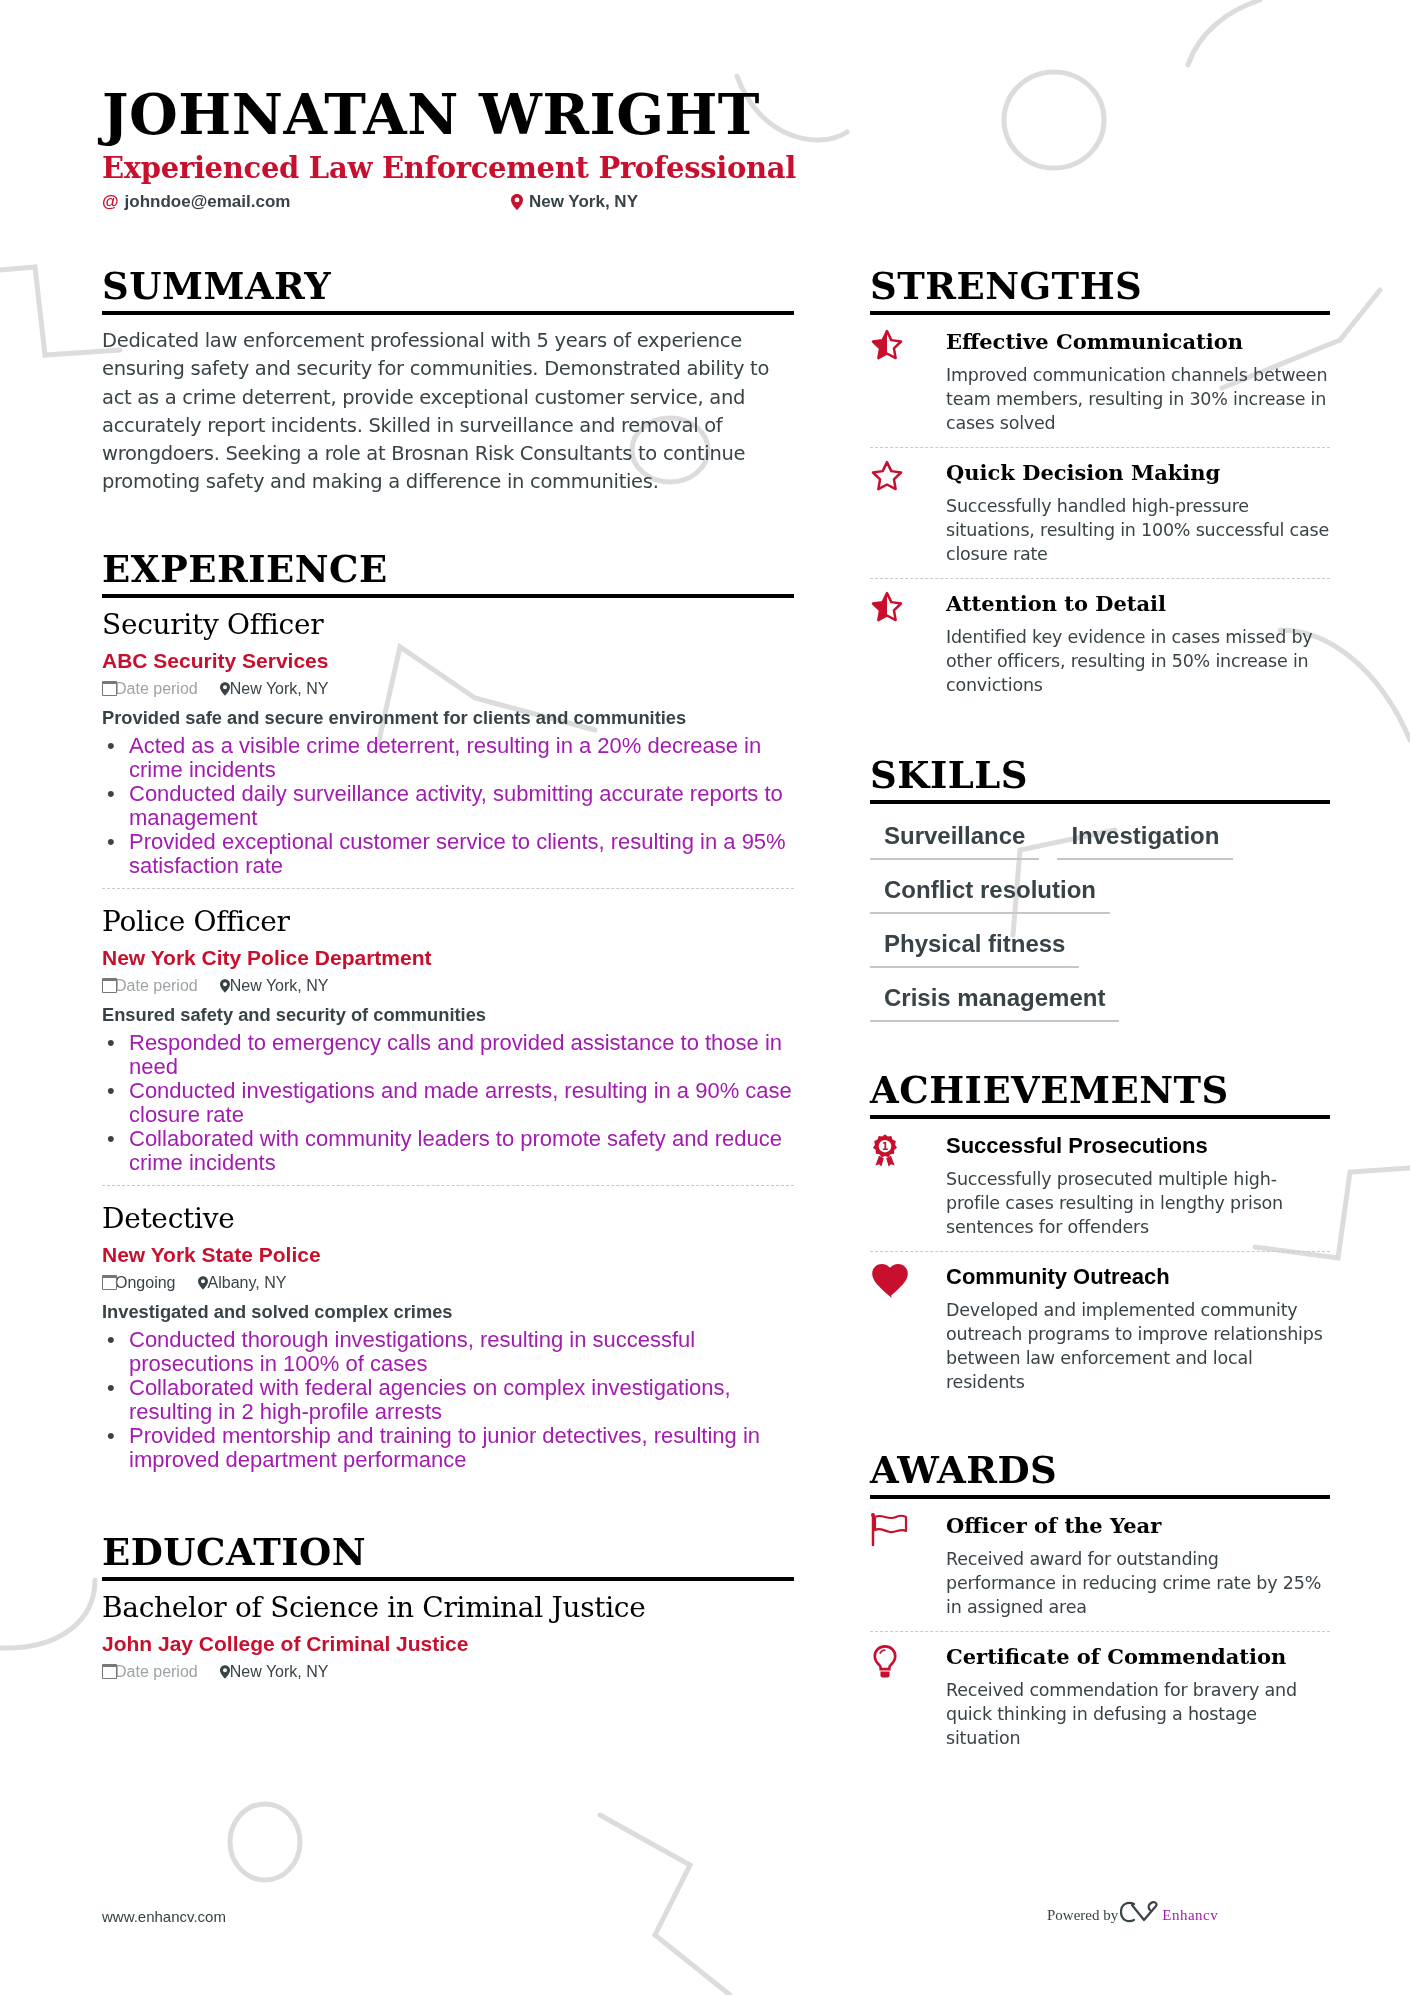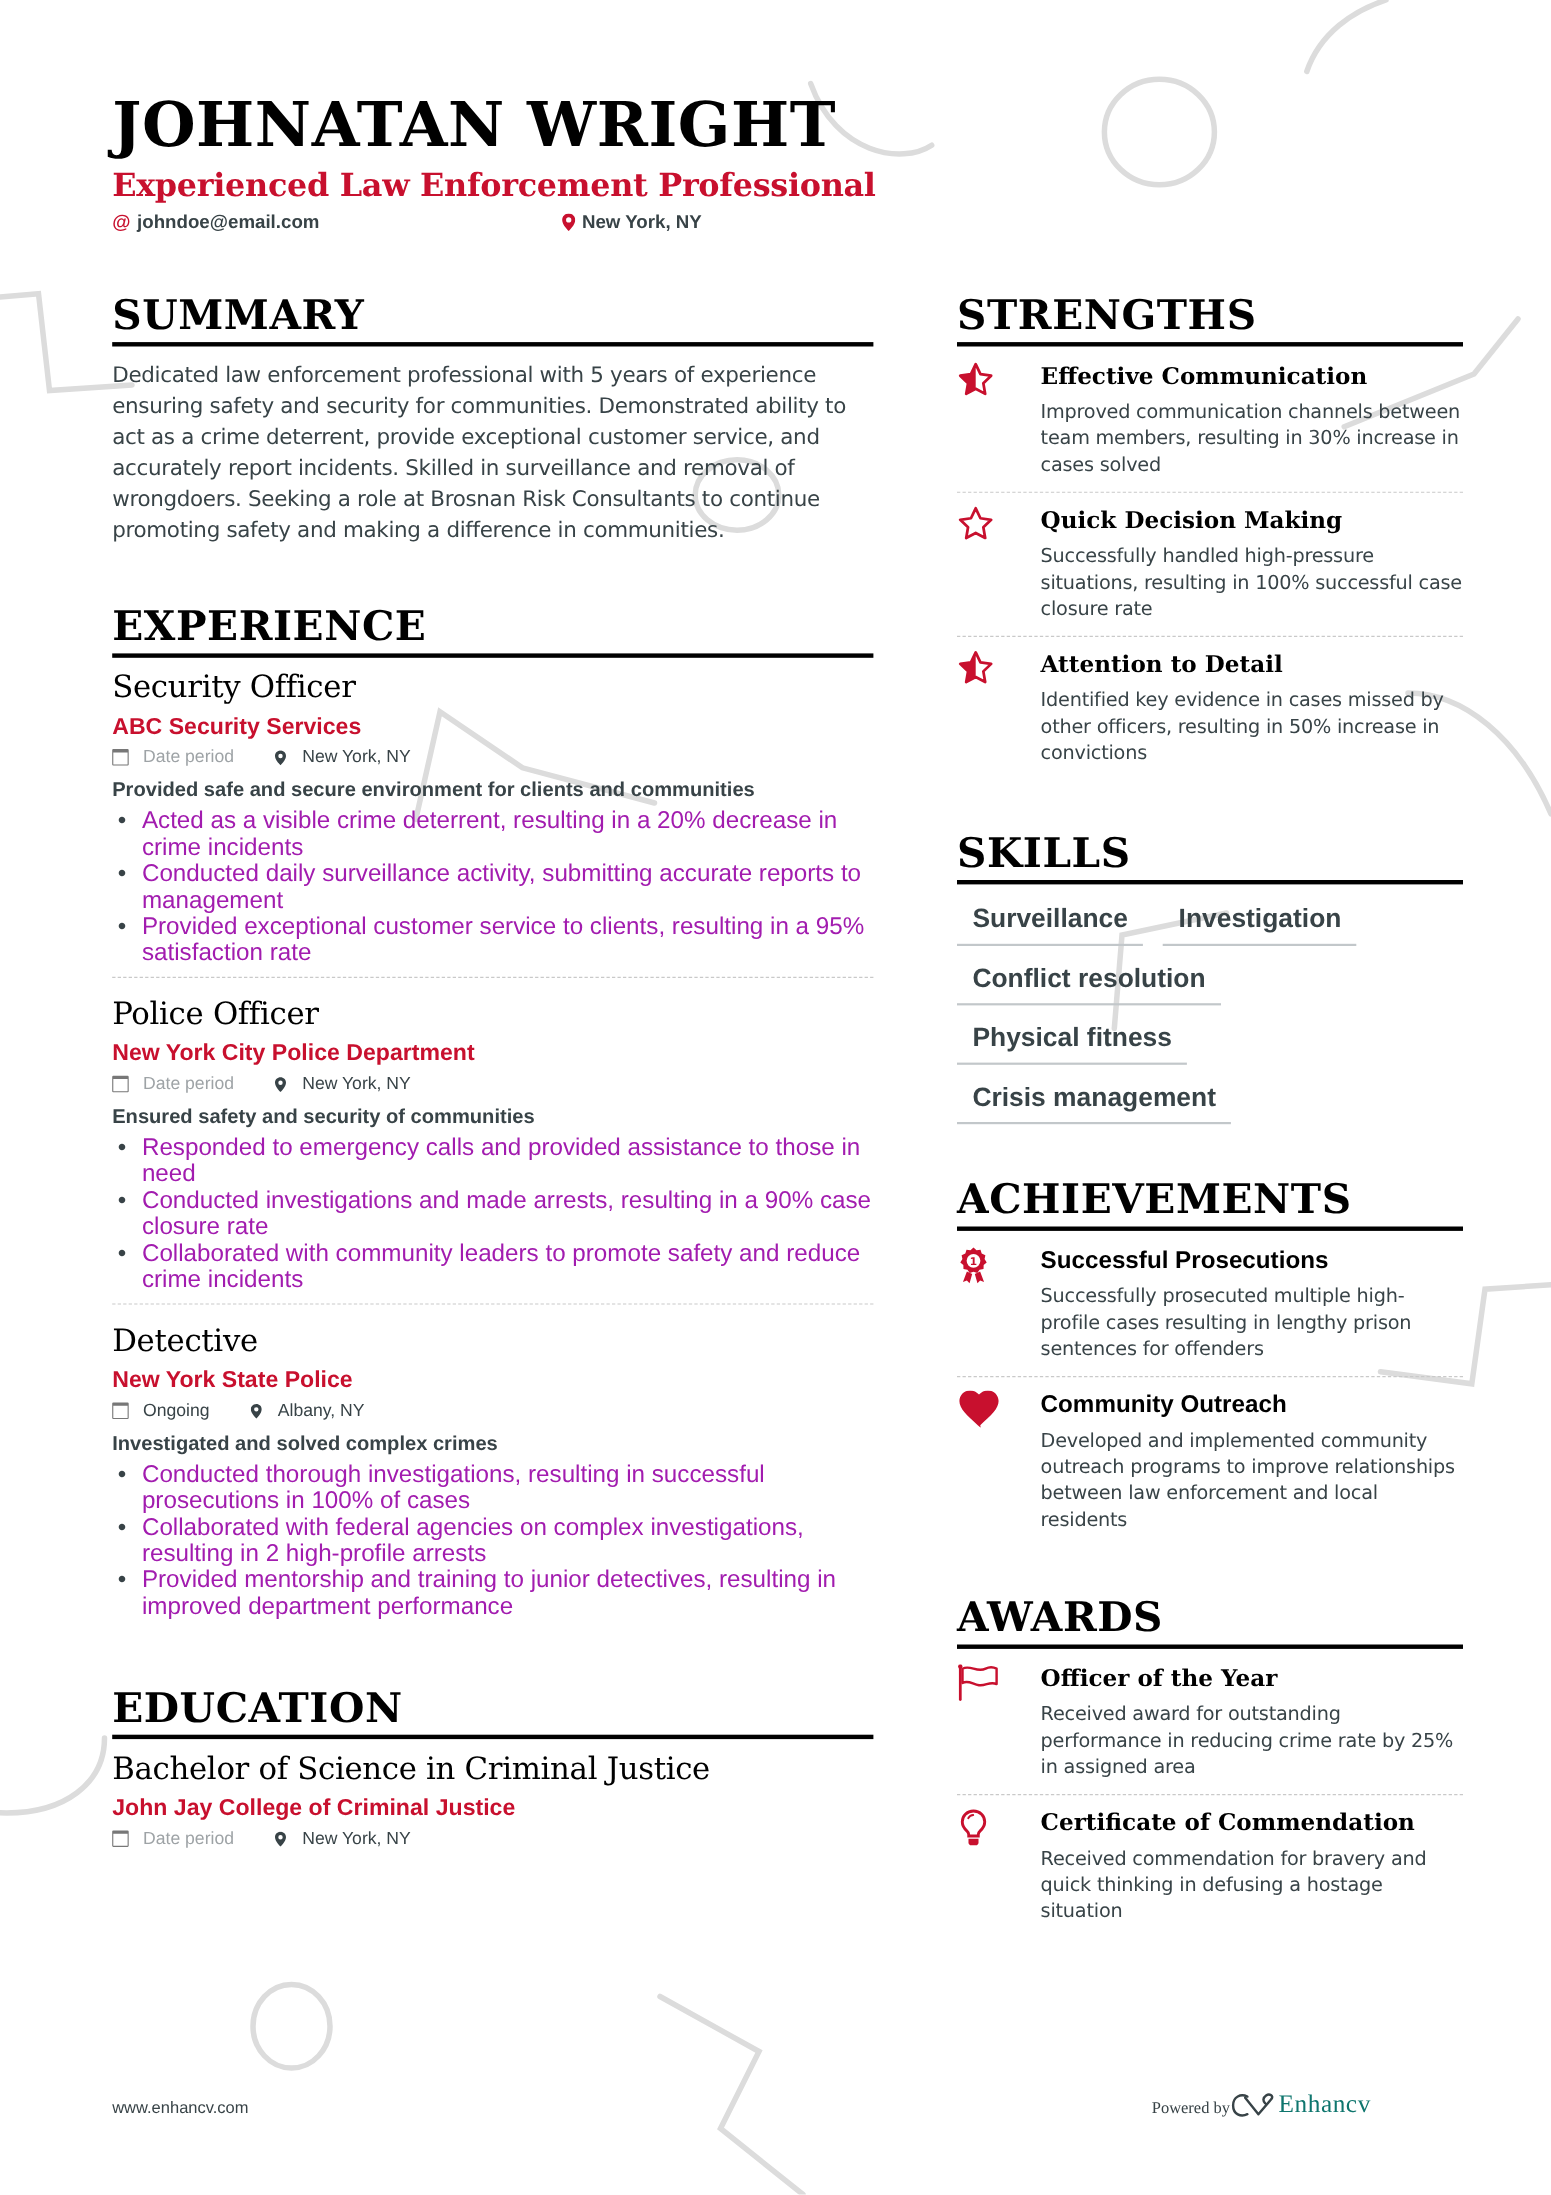--- a/index.html
+++ b/index.html
@@ -19,21 +19,21 @@
   .right { position: absolute; left: 859px; top: 262px; width: 460px; }
 
   .sec-title { font-family: "DejaVu Serif", serif; font-weight: bold; font-size: 37px; color: #000; line-height: 48px; letter-spacing: 0.5px; border-bottom: 4px solid #000; padding-bottom: 1px; margin-bottom: 12px; }
 
   .summary-text { font-family: "DejaVu Sans", sans-serif; font-size: 19.5px; line-height: 28.3px; color: #384347; letter-spacing: -0.3px; }
 
   .exp-item { padding-bottom: 10px; }
   .exp-item.divided { border-bottom: 1px dashed #c9c9c9; margin-bottom: 14px; }
   .role { font-family: "DejaVu Serif", serif; font-size: 28px; color: #000; line-height: 38px; letter-spacing: -0.3px; }
   .company { font-family: "Liberation Sans", sans-serif; font-weight: bold; font-size: 21px; color: #c8102e; line-height: 30px; margin-top: 2px; }
-  .meta { display: flex; align-items: center; gap: 15px; font-family: "Liberation Sans", sans-serif; font-size: 16px; line-height: 26px; color: #384347; }
+  .meta { display: flex; align-items: center; gap: 0; font-family: "Liberation Sans", sans-serif; font-size: 16px; line-height: 26px; color: #384347; }
   .meta .date { color: #9ea3a6; }
   .meta .date.on { color: #384347; }
   .meta .cal { display: inline-block; width: 15px; height: 15px; border: 1.5px solid #777; border-top-width: 3px; border-radius: 1px; position: relative; margin-right: -2px; }
   .meta .pin { color: #384347; font-size: 14px; margin-left: 22px; }
   .desc { font-family: "Liberation Sans", sans-serif; font-size: 18.3px; line-height: 24px; color: #384347; margin-top: 4px; font-weight: bold; }
   .bullets { list-style: none; margin-top: 4px; }
   .bullets li { position: relative; padding-left: 27px; font-family: "Liberation Sans", sans-serif; font-size: 22px; line-height: 24px; color: #a21caf; }
   .bullets li::before { content: "•"; position: absolute; left: 5px; top: 0; color: #384347; }
 
   
@@ -44,21 +44,21 @@
   .r-title { font-family: "DejaVu Serif", serif; font-weight: bold; font-size: 21px; color: #000; line-height: 30px; }
   .r-title.sans { font-family: "Liberation Sans", sans-serif; font-size: 22px; }
   .r-text { font-family: "DejaVu Sans", sans-serif; font-size: 17.5px; line-height: 24px; color: #384347; margin-top: 6px; letter-spacing: -0.2px; }
 
   .skills { display: flex; flex-wrap: wrap; gap: 16px 18px; margin-top: 18px; margin-bottom: 10px; }
   .skill { font-family: "Liberation Sans", sans-serif; font-weight: bold; font-size: 24px; color: #384347; padding: 0 14px 8px 14px; border-bottom: 2px solid #c2c7ca; line-height: 28px; }
 
   .footer-left { position: absolute; left: 91px; top: 1908px; font-family: "Liberation Sans", sans-serif; font-size: 15px; color: #384347; }
   .footer-right { position: absolute; left: 1036px; top: 1900px; display: flex; align-items: flex-end; font-family: Liberation Serif, serif; }
   .powered { font-size: 15px; color: #384347; }
-  .brand { font-size: 23px; color: #0f766e; letter-spacing: 0.5px; }
+  .brand { font-size: 15px; color: #a21caf; letter-spacing: 0.5px; }
 </style>
 </head>
 <body>
 
 <svg class="deco" viewBox="0 0 1410 1995" fill="none" stroke="#dcdcdc" stroke-width="5" stroke-linecap="round">
   <path d="M737 76 C 760 140, 820 150, 847 132"></path>
   <ellipse cx="1054" cy="120" rx="50" ry="48"></ellipse>
   <path d="M1188 65 C 1200 30, 1230 10, 1260 0"></path>
   <polyline points="0,270 35,267 45,355 120,350"></polyline>
   <ellipse cx="670" cy="450" rx="38" ry="32"></ellipse>

